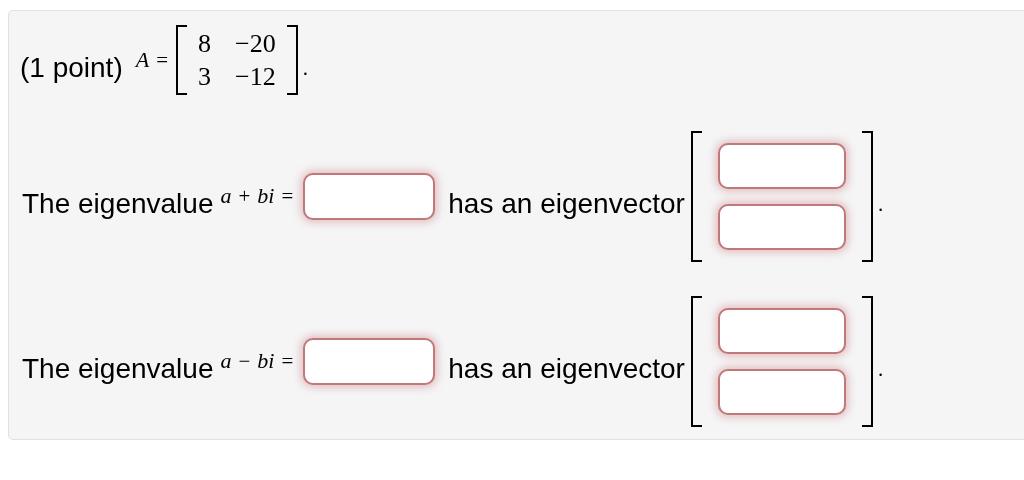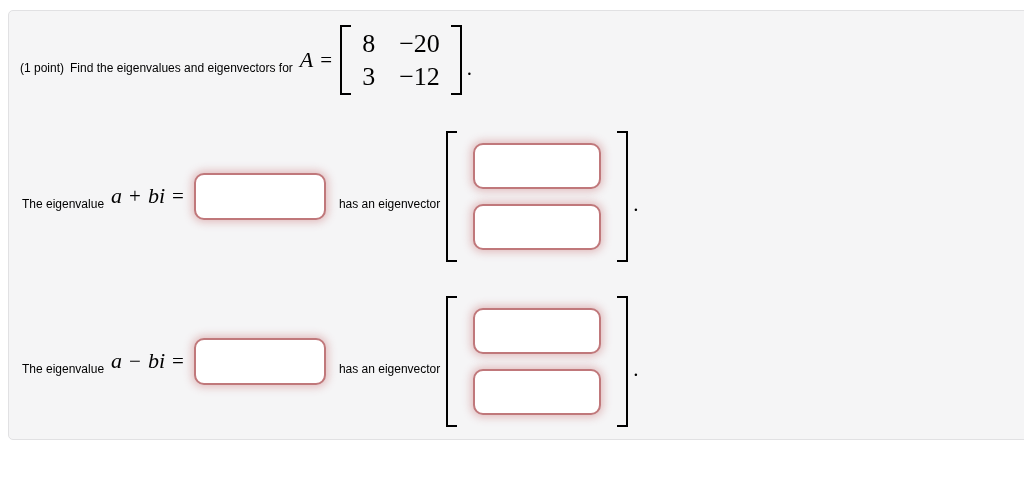--- a/index.html
+++ b/index.html
@@ -27,21 +27,21 @@
     position: absolute;
     display: flex;
     align-items: center;
     white-space: nowrap;
     z-index: 2;
   }
   #row-problem { left: 20px; top: 16px;  height: 88px; }
   #row-eig1    { left: 22px; top: 126px; height: 140px; }
   #row-eig2    { left: 22px; top: 291px; height: 140px; }
 
-  .sans { font-size: 12px; margin-top: 16px; }
+  .sans { font-size: 28px; margin-top: 16px; }
   .points { margin-right: 6px; }
 
   .mvar {
     font-family: "Liberation Serif", "DejaVu Serif", serif;
     font-style: italic;
     font-size: 22px;
     margin-left: 7px;
   }
   .mop {
     font-family: "Liberation Serif", "DejaVu Serif", serif;
@@ -110,21 +110,20 @@
   .scalar-input { width: 132px; height: 47px; margin: 0 13px 0 10px; }
   .vec-input    { width: 128px; height: 46px; }
 </style>
 </head>
 <body>
 
 <div class="panel"></div>
 
 <div class="row" id="row-problem">
   <span class="sans points">(1 point)</span>
-  <span class="sans">Find the eigenvalues and eigenvectors for</span>
   <span class="mvar">A</span>
   <span class="meq">=</span>
   <span class="matrix">
     <span class="bracket-l"></span>
     <span class="mat-grid">
       <span class="mat-cell">8</span>
       <span class="mat-cell">−20</span>
       <span class="mat-cell">3</span>
       <span class="mat-cell">−12</span>
     </span>

